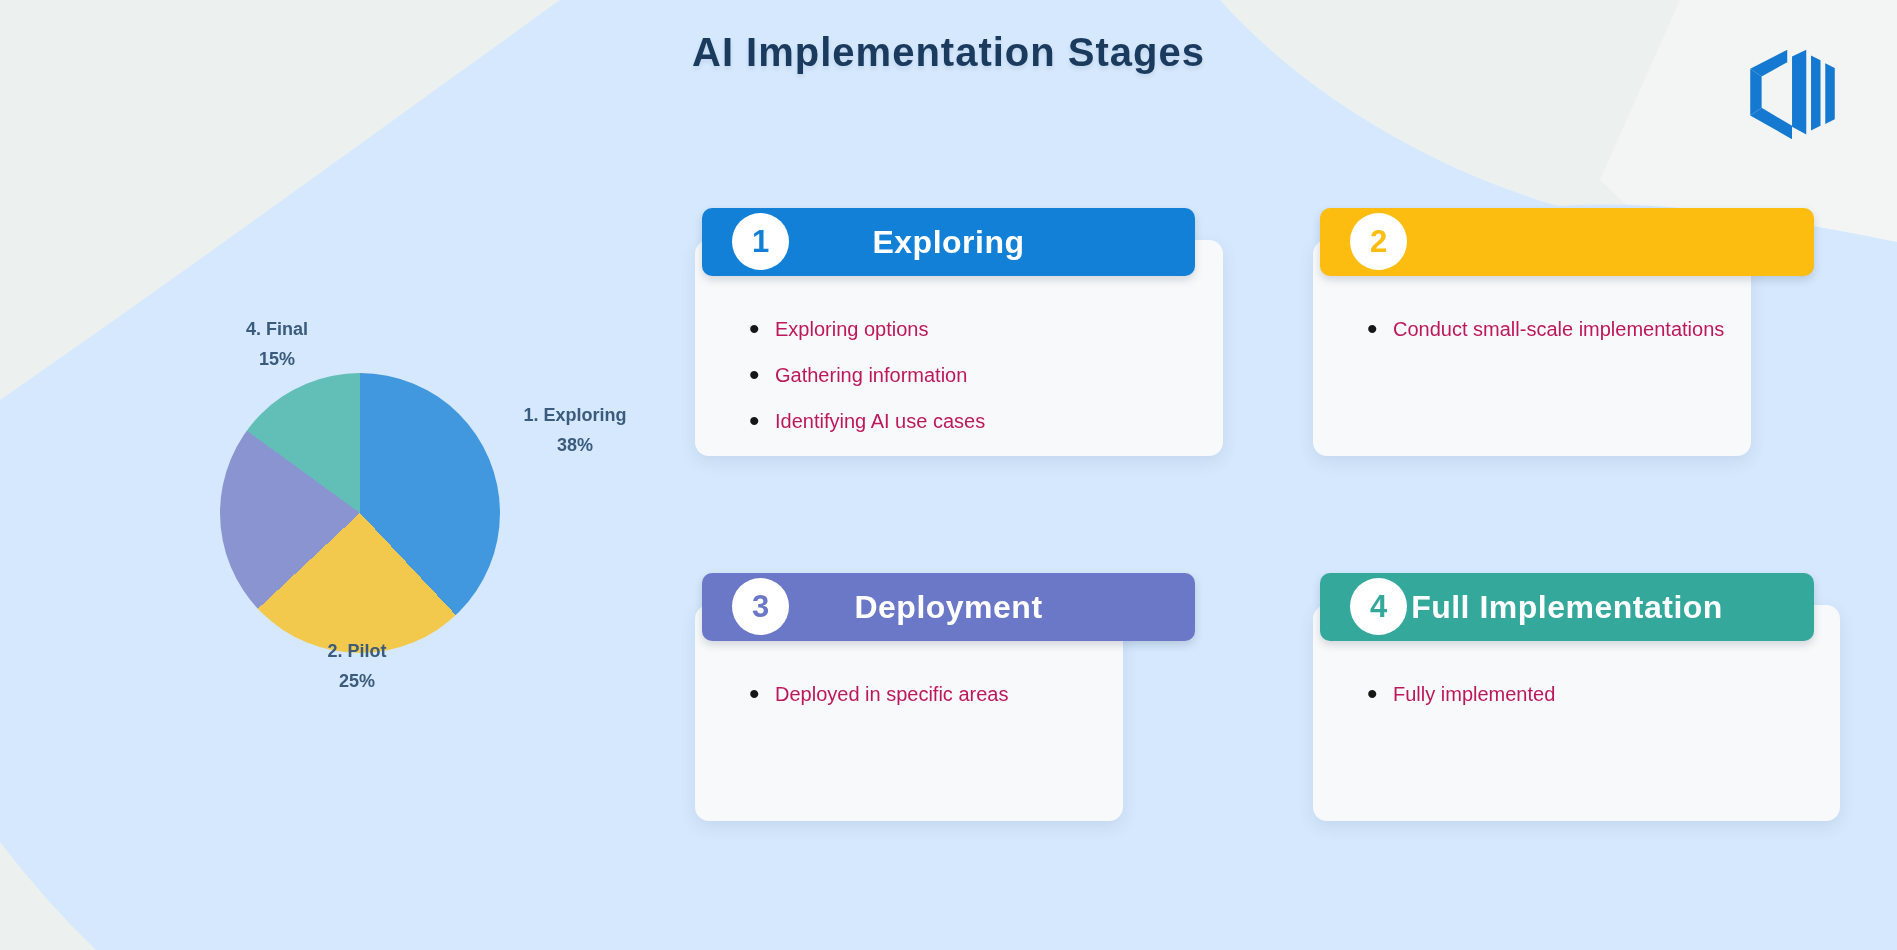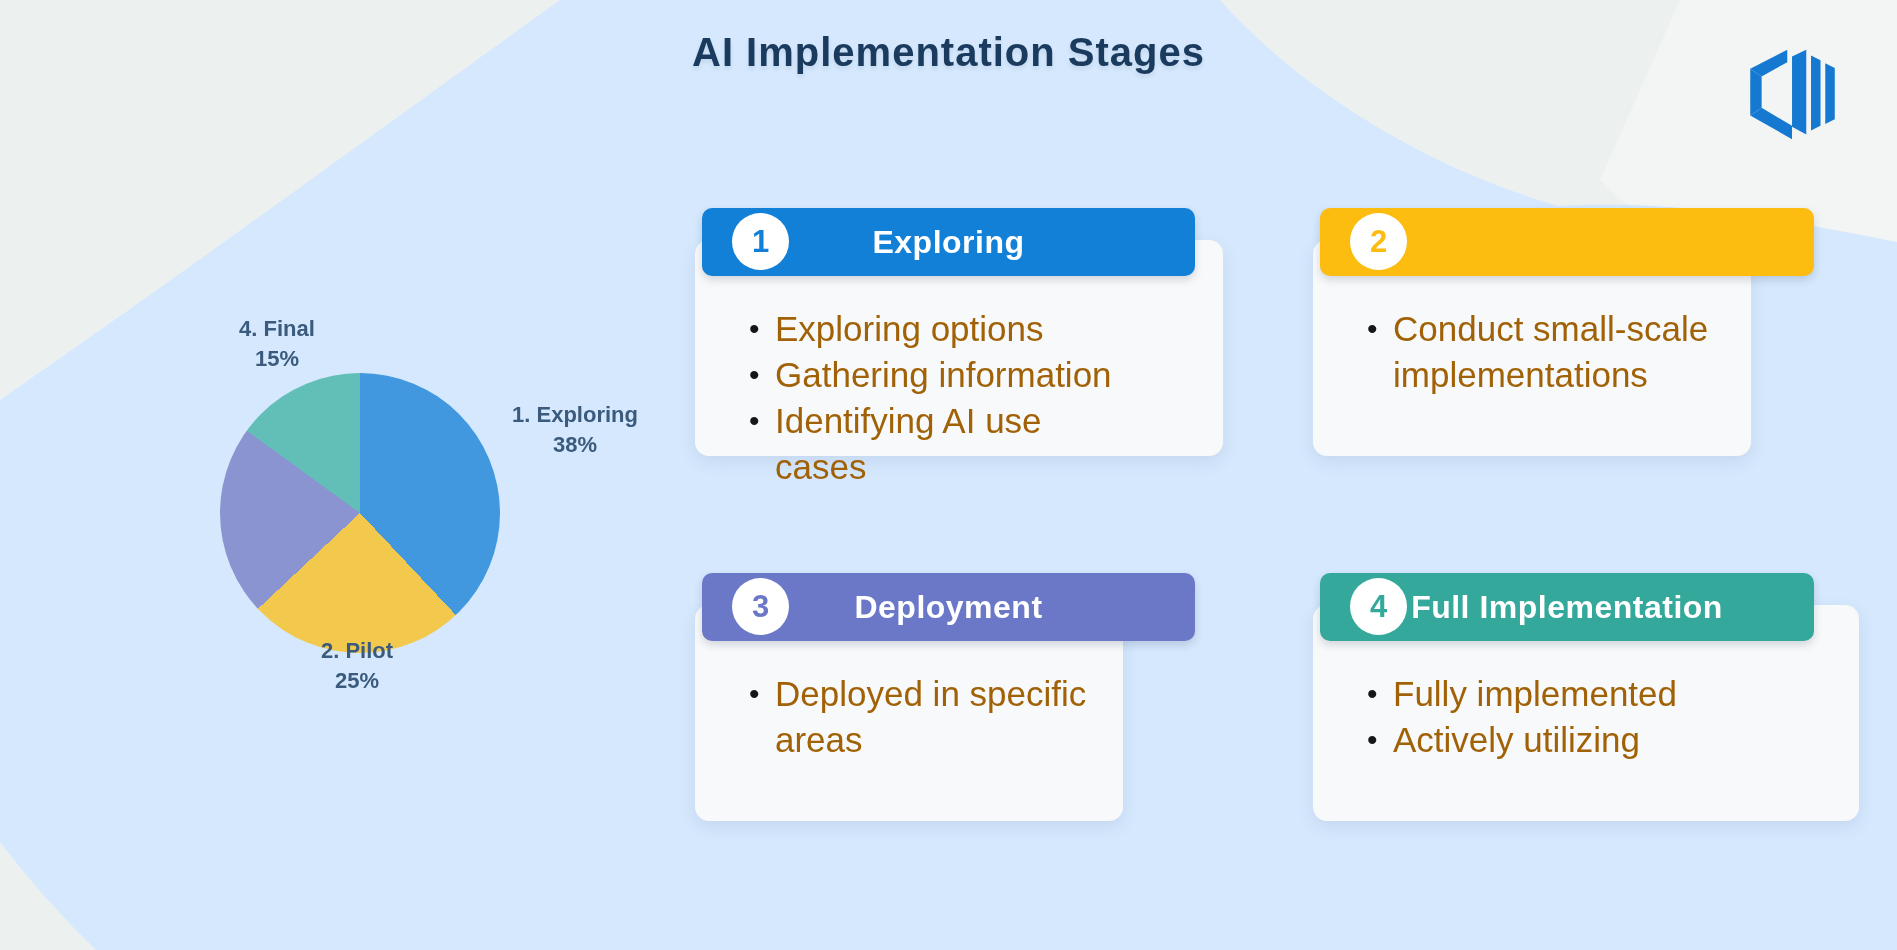--- a/index.html
+++ b/index.html
@@ -18,21 +18,21 @@
   }
   
   .logo{position:absolute;left:1747px;top:47px;width:91px;height:95px;z-index:2;}
   
   .pie{
     position:absolute;left:220px;top:373px;width:280px;height:280px;
     border-radius:50%;z-index:2;
   }
   .pie-label{
     position:absolute;transform:translate(-50%,-50%);z-index:2;
-    text-align:center;color:#3A5B7D;font-weight:bold;font-size:22px;
+    text-align:center;color:#3A5B7D;font-weight:bold;font-size:18px;
     line-height:30px;white-space:nowrap;
   }
   .pie-label span{display:block;}
   .pl0{left:575px;top:430px;}
   .pl1{left:357px;top:666px;}
   .pl2{left:123px;top:530px;}
   .pl3{left:277px;top:344px;}
   
   .card{z-index:2;}
   .card-body{
@@ -45,39 +45,39 @@
     background:var(--hdr,#1380D8);
     display:flex;align-items:center;
     box-shadow:0 4px 8px rgba(40,60,90,0.18);
   }
   .c0 .card-body{left:695px;top:240px;width:528px;}
   .c0 .card-header{left:702px;top:208px;width:493px;}
   .c1 .card-body{left:1313px;top:240px;width:438px;}
   .c1 .card-header{left:1320px;top:208px;width:494px;}
   .c2 .card-body{left:695px;top:605px;width:428px;}
   .c2 .card-header{left:702px;top:573px;width:493px;}
-  .c3 .card-body{left:1313px;top:605px;width:527px;padding-left:19px;}
+  .c3 .card-body{left:1313px;top:605px;width:527px;}
   .c3 .card-header{left:1320px;top:573px;width:494px;}
   .num-circle{
     position:absolute;left:30px;top:5px;width:57px;height:57px;
     background:#fff;border-radius:50%;
     display:flex;align-items:center;justify-content:center;
     color:var(--hdr,#1380D8);font-size:31px;font-weight:bold;
   }
   .hdr-title{
     flex:1;text-align:center;color:#fff;
     font-size:32px;font-weight:bold;letter-spacing:0.5px;
   }
   .bullets{
     position:absolute;left:52px;top:66px;right:26px;
     margin:0;padding:0;list-style:none;
   }
   .bullets li{
     position:relative;padding-left:28px;max-width:348px;
-    font-size:35px;line-height:46px;color:#a16207;
+    font-size:20px;line-height:46px;color:#be185d;
   }
   .bullets li::before{
     content:"\2022";position:absolute;left:2px;top:0;
     font-size:30px;color:#161616;
   }
 </style>
 </head>
 <body>
 
 <div class="canvas">
@@ -163,21 +163,20 @@
         <span>3</span>
       </div>
       <div class="hdr-title">Deployment</div>
     </div>
   </div>
 
   <div class="card c3" style="--hdr: #35A89C;">
     <div class="card-body">
       <ul class="bullets">
         <li>Fully implemented</li>
-        <li>Actively utilizing</li>
       </ul>
     </div>
     <div class="card-header">
       <div class="num-circle">
         <span>4</span>
       </div>
       <div class="hdr-title">Full Implementation</div>
     </div>
   </div>
 

